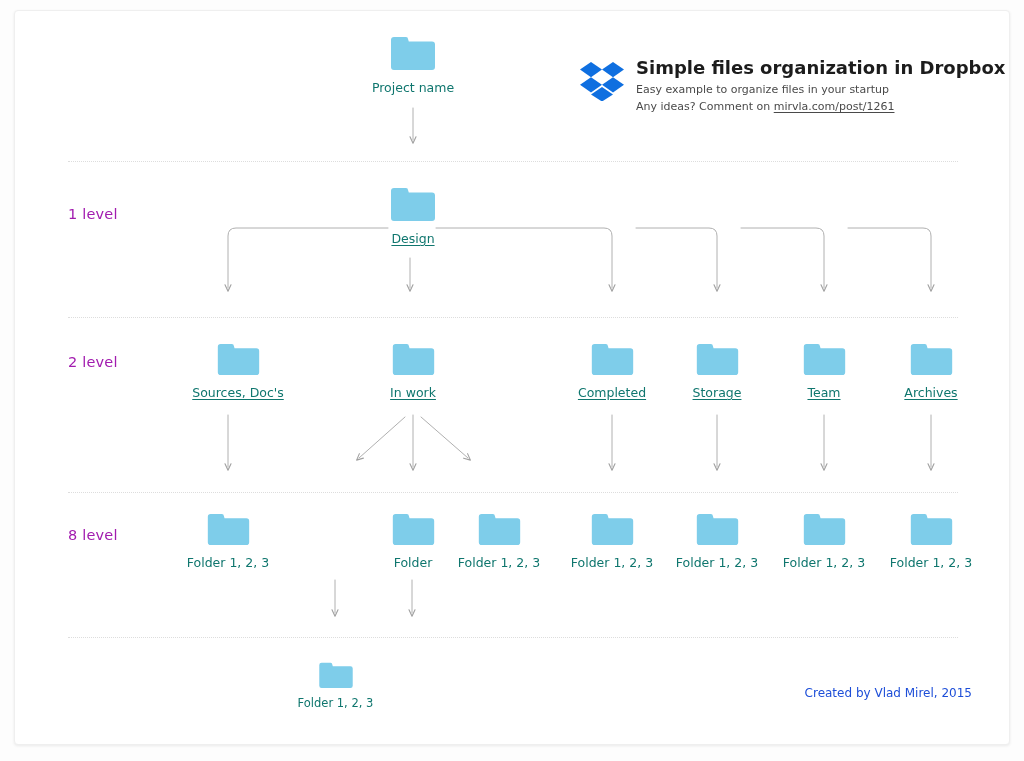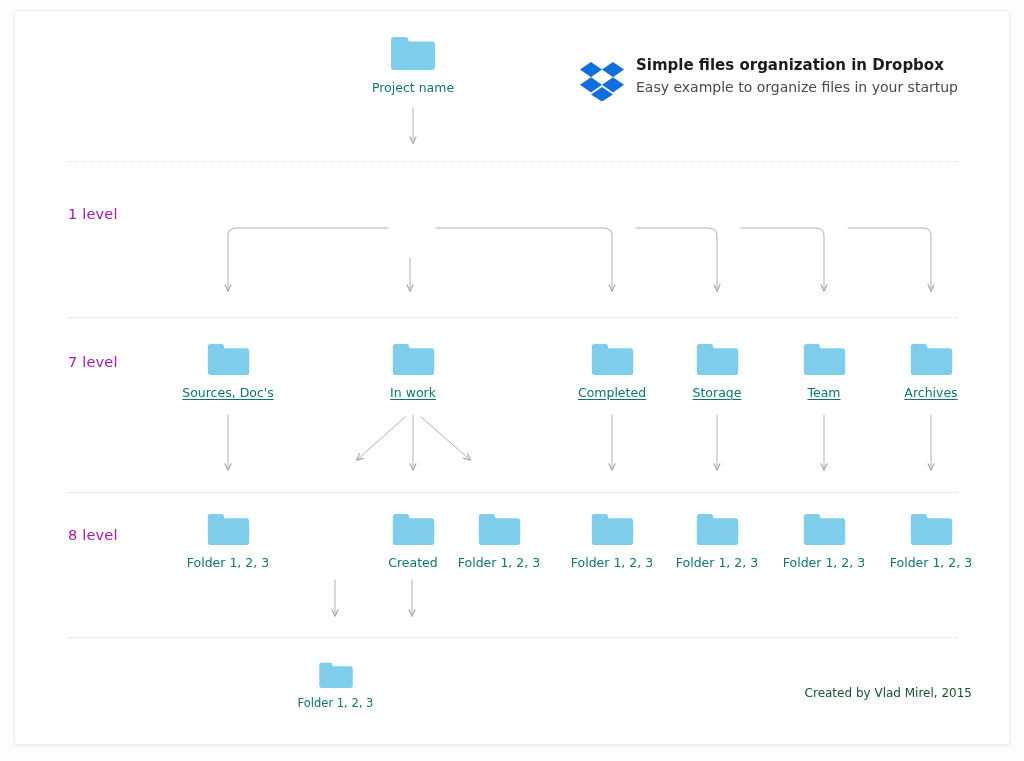--- a/index.html
+++ b/index.html
@@ -87,44 +87,44 @@
     position: absolute;
     left: 0;
     top: 6px;
   }
   #header-text {
     position: absolute;
     left: 56px;
     top: 0;
   }
   .hdr-title {
-    font-size: 15px;
+    font-size: 18px;
     font-weight: bold;
     color: #1c1c1c;
     line-height: 1.45;
     white-space: nowrap;
   }
   .hdr-sub {
-    font-size: 14px;
+    font-size: 11px;
     color: #4a4a4a;
     line-height: 1.55;
     white-space: nowrap;
   }
   .hdr-link {
     color: #4a4a4a;
     text-decoration: underline;
     text-underline-offset: 2px;
   }
   
   #credit {
     position: absolute;
     right: 52px;
     top: 686px;
     font-size: 12px;
-    color: #14532d;
+    color: #1d4ed8;
     white-space: nowrap;
   }
 </style>
 </head>
 <body>
 
 <div id="stage">
 
   <div id="card"></div>
 
@@ -158,50 +158,57 @@
       <path d="M412,580 L412,613" marker-end="url(#ah)"></path>
     </g>
   </svg>
 
   <div class="sep" style="top:161px;"></div>
   <div class="sep" style="top:317px;"></div>
   <div class="sep" style="top:492px;"></div>
   <div class="sep" style="top:637px;"></div>
 
   <div class="level-label" style="left:68px; top:206px;">1 level</div>
-  <div class="level-label" style="left:68px; top:354px;">7 level</div>
+  <div class="level-label" style="left:68px; top:354px;">2 level</div>
   <div class="level-label" style="left:68px; top:527px;">8 level</div>
 
   <div id="header-block">
     <span id="dbx-logo">
       <svg width="44" height="40" viewBox="0 0 44 40" xmlns="http://www.w3.org/2000/svg">
         <g fill="#0f6fe0">
           <polygon points="11,1 0,8.6 11,16.2 22,8.6"></polygon>
           <polygon points="33,1 22,8.6 33,16.2 44,8.6"></polygon>
           <polygon points="11,16.2 0,23.8 11,31.4 22,23.8"></polygon>
           <polygon points="33,16.2 22,23.8 33,31.4 44,23.8"></polygon>
           <polygon points="11,33.6 22,26 33,33.6 22,40.5"></polygon>
         </g>
       </svg>
     </span>
     <div id="header-text">
       <div class="hdr-title">Simple files organization in Dropbox</div>
       <div class="hdr-sub">Easy example to organize files in your startup</div>
+      <div class="hdr-sub"><span>Any ideas? Comment on </span><a class="hdr-link" href="#">mirvla.com/post/1261</a></div>
     </div>
   </div>
 
   <div class="node" style="left:353px; top:32px; width:120px;">
     <svg class="folder" width="50" height="42" viewBox="0 0 50 42" xmlns="http://www.w3.org/2000/svg">
       <path d="M3,8 A3,3 0 0 1 6,5 L18,5 A2,2 0 0 1 20,7 L20.8,9.6 L44,9.6 A3,3 0 0 1 47,12.6 L47,35 A3,3 0 0 1 44,38 L6,38 A3,3 0 0 1 3,35 Z" fill="#7ecdea"></path>
     </svg>
     <span class="node-label">Project name</span>
   </div>
 
-
-  <div class="node" style="left:168px; top:339px; width:120px;">
+  <div class="node" style="left:353px; top:183px; width:120px;">
+    <svg class="folder" width="50" height="42" viewBox="0 0 50 42" xmlns="http://www.w3.org/2000/svg">
+      <path d="M3,8 A3,3 0 0 1 6,5 L18,5 A2,2 0 0 1 20,7 L20.8,9.6 L44,9.6 A3,3 0 0 1 47,12.6 L47,35 A3,3 0 0 1 44,38 L6,38 A3,3 0 0 1 3,35 Z" fill="#7ecdea"></path>
+    </svg>
+    <span class="node-label underline">Design</span>
+  </div>
+
+  <div class="node" style="left:178px; top:339px; width:120px;">
     <svg class="folder" width="47" height="40" viewBox="0 0 50 42" xmlns="http://www.w3.org/2000/svg">
       <path d="M3,8 A3,3 0 0 1 6,5 L18,5 A2,2 0 0 1 20,7 L20.8,9.6 L44,9.6 A3,3 0 0 1 47,12.6 L47,35 A3,3 0 0 1 44,38 L6,38 A3,3 0 0 1 3,35 Z" fill="#7ecdea"></path>
     </svg>
     <span class="node-label underline">Sources, Doc's</span>
   </div>
 
   <div class="node" style="left:353px; top:339px; width:120px;">
     <svg class="folder" width="47" height="40" viewBox="0 0 50 42" xmlns="http://www.w3.org/2000/svg">
       <path d="M3,8 A3,3 0 0 1 6,5 L18,5 A2,2 0 0 1 20,7 L20.8,9.6 L44,9.6 A3,3 0 0 1 47,12.6 L47,35 A3,3 0 0 1 44,38 L6,38 A3,3 0 0 1 3,35 Z" fill="#7ecdea"></path>
     </svg>
@@ -241,21 +248,21 @@
       <path d="M3,8 A3,3 0 0 1 6,5 L18,5 A2,2 0 0 1 20,7 L20.8,9.6 L44,9.6 A3,3 0 0 1 47,12.6 L47,35 A3,3 0 0 1 44,38 L6,38 A3,3 0 0 1 3,35 Z" fill="#7ecdea"></path>
     </svg>
     <span class="node-label">Folder 1, 2, 3</span>
   </div>
 
 
   <div class="node" style="left:353px; top:509px; width:120px;">
     <svg class="folder" width="47" height="40" viewBox="0 0 50 42" xmlns="http://www.w3.org/2000/svg">
       <path d="M3,8 A3,3 0 0 1 6,5 L18,5 A2,2 0 0 1 20,7 L20.8,9.6 L44,9.6 A3,3 0 0 1 47,12.6 L47,35 A3,3 0 0 1 44,38 L6,38 A3,3 0 0 1 3,35 Z" fill="#7ecdea"></path>
     </svg>
-    <span class="node-label">Created</span>
+    <span class="node-label">Folder</span>
   </div>
 
   <div class="node" style="left:439px; top:509px; width:120px;">
     <svg class="folder" width="47" height="40" viewBox="0 0 50 42" xmlns="http://www.w3.org/2000/svg">
       <path d="M3,8 A3,3 0 0 1 6,5 L18,5 A2,2 0 0 1 20,7 L20.8,9.6 L44,9.6 A3,3 0 0 1 47,12.6 L47,35 A3,3 0 0 1 44,38 L6,38 A3,3 0 0 1 3,35 Z" fill="#7ecdea"></path>
     </svg>
     <span class="node-label">Folder 1, 2, 3</span>
   </div>
 
   <div class="node" style="left:552px; top:509px; width:120px;">

